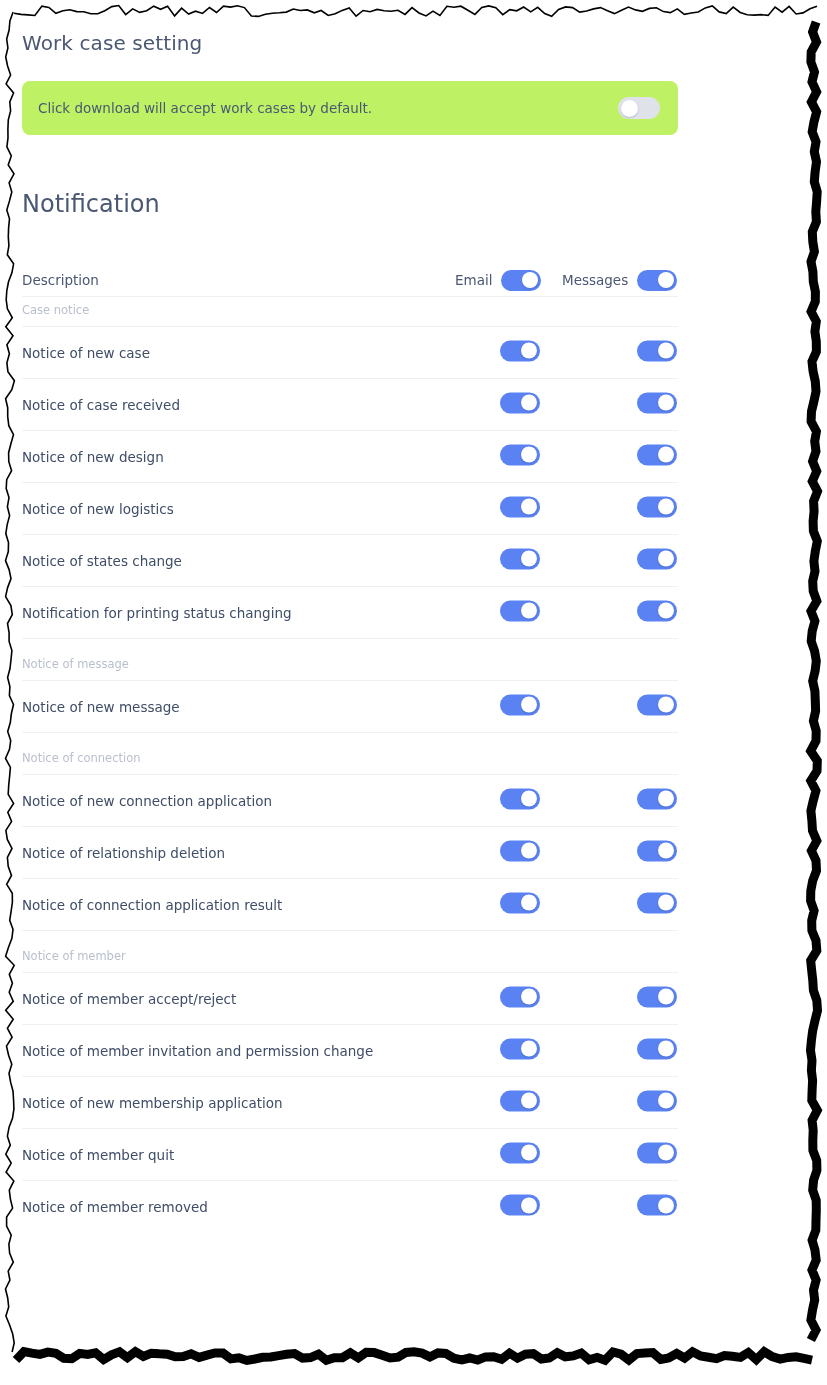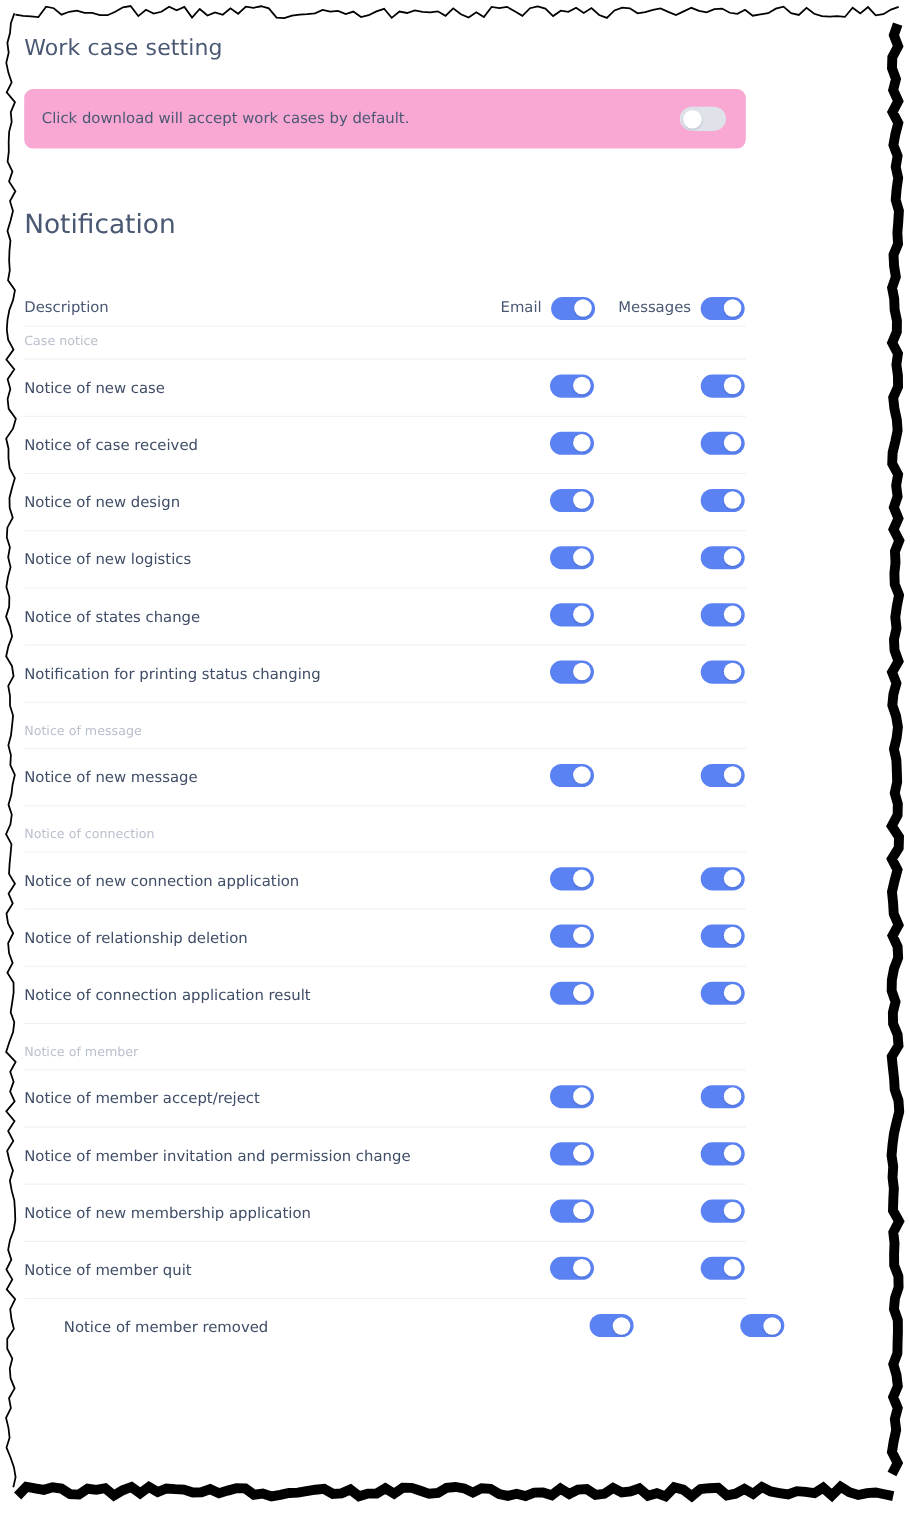--- a/index.html
+++ b/index.html
@@ -49,21 +49,21 @@
     line-height: 26px;
   }
 
   
   .accept-card {
     position: absolute;
     left: 22px;
     top: 81px;
     width: 656px;
     height: 54px;
-    background: #f9a8d4;
+    background: #bef264;
     border-radius: 8px;
     display: flex;
     align-items: center;
     justify-content: space-between;
     padding: 0 18px 0 16px;
   }
   .accept-card .label {
     font-size: 13.5px;
     color: #4a5873;
     font-weight: 400;
@@ -124,21 +124,21 @@
     padding-top: 8px;
     border-bottom: 1px solid #eef0f3;
   }
   .n-row {
     height: 52px;
     display: flex;
     align-items: center;
     position: relative;
     border-bottom: 1px solid #eef0f3;
   }
-  .n-row:last-child { border-bottom: none; margin-left: 36px; }
+  .n-row:last-child { border-bottom: none; }
   .n-row .n-label {
     font-size: 13.5px;
     color: #3f4d66;
     font-weight: 400;
   }
   .n-row .tcell {
     position: absolute;
     top: 50%;
     transform: translateY(-50%);
   }

